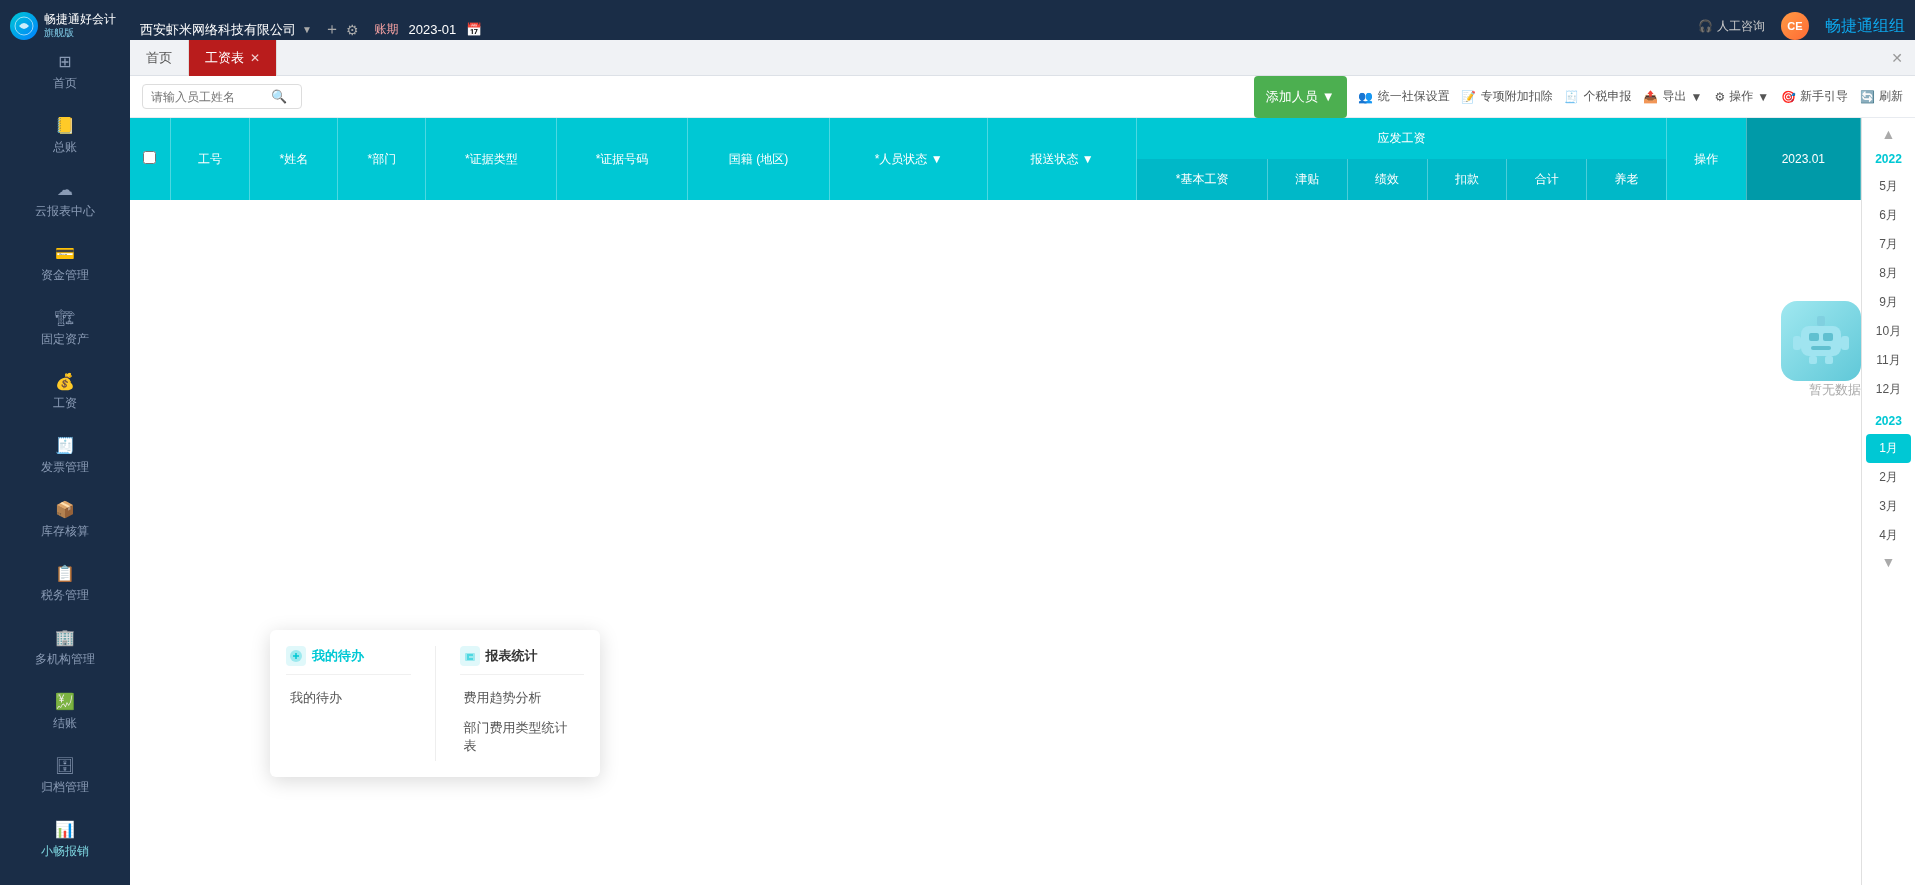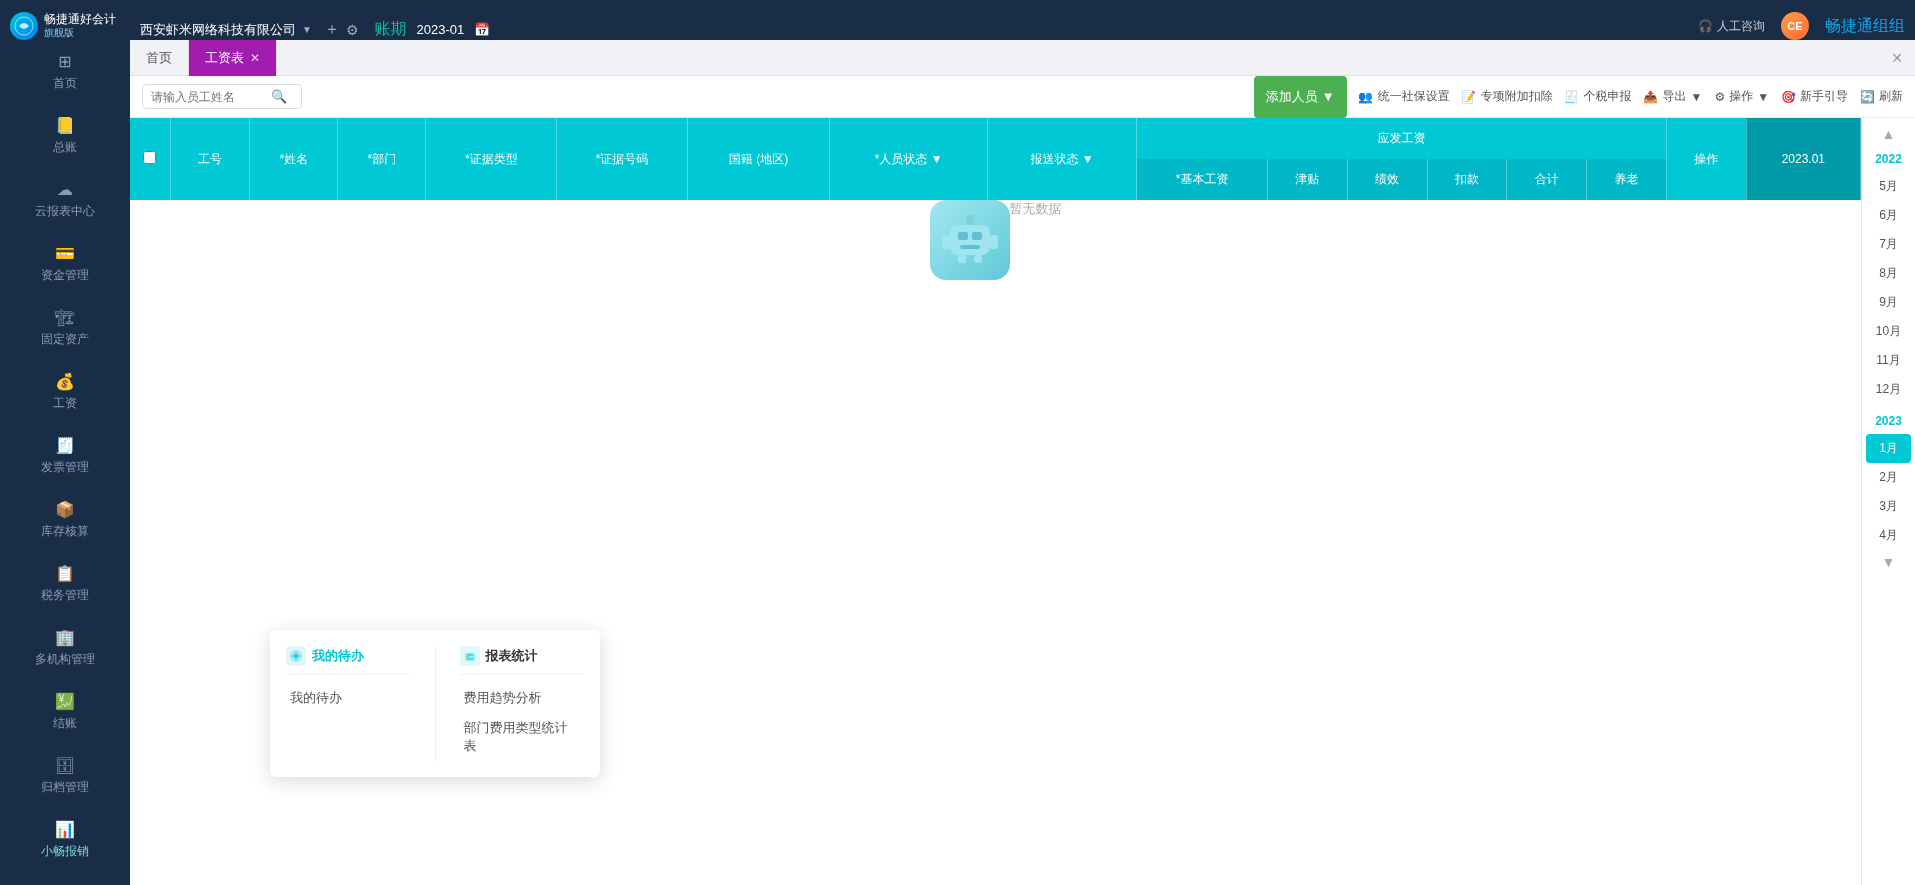--- a/index.html
+++ b/index.html
@@ -30,21 +30,21 @@
     .logo-text { color: white; font-size: 12px; line-height: 1.2; }
     .logo-sub { color: #7ec8e3; font-size: 10px; }
 
     .company-area {
       display: flex; align-items: center; gap: 6px; color: #ccc; font-size: 13px; margin-left: 10px;
     }
     .company-name { color: white; }
     .dropdown-icon { color: #aaa; font-size: 10px; }
     .add-icon { color: #aaa; font-size: 16px; cursor: pointer; margin-left: 6px; }
     .settings-icon { color: #aaa; font-size: 14px; cursor: pointer; }
-    .period-label { color: #14b8a6; font-size: 16px; margin-left: 10px; }
+    .period-label { color: #fca5a5; font-size: 12px; margin-left: 10px; }
     .period-value { color: white; font-size: 13px; margin-left: 4px; }
     .calendar-icon { color: #aaa; margin-left: 4px; }
 
     .header-right {
       margin-left: auto;
       display: flex; align-items: center; gap: 16px;
     }
     .service-btn {
       display: flex; align-items: center; gap: 4px;
       color: #ccc; font-size: 12px; cursor: pointer;
@@ -109,21 +109,21 @@
     .tab-item {
       height: 36px;
       display: flex; align-items: center;
       padding: 0 16px;
       font-size: 13px;
       cursor: pointer;
       color: #555;
       border-right: 1px solid #ddd;
     }
     .tab-item.active {
-      background: #a21caf;
+      background: #b91c1c;
       color: white;
     }
     .tab-close {
       margin-left: 6px; font-size: 12px; color: rgba(255,255,255,0.8); cursor: pointer;
     }
     .tab-close-btn {
       margin-left: auto;
       padding: 0 12px;
       cursor: pointer;
       color: #999;
@@ -196,22 +196,22 @@
       text-align: center;
     }
     .salary-table thead tr.subheader th {
       background: #00b8c8;
     }
     .salary-table thead th.checkbox-col { width: 40px; }
 
     
     .empty-state {
       display: flex;
-      flex-direction: row;
-      align-items: flex-start;
+      flex-direction: column;
+      align-items: flex-end;
       justify-content: center;
       height: 300px;
       color: #aaa;
       font-size: 13px;
       gap: 0;
     }
     .empty-robot {
       width: 80px; height: 80px;
       background: linear-gradient(135deg, #a0e8f0, #60c8d8);
       border-radius: 16px;

